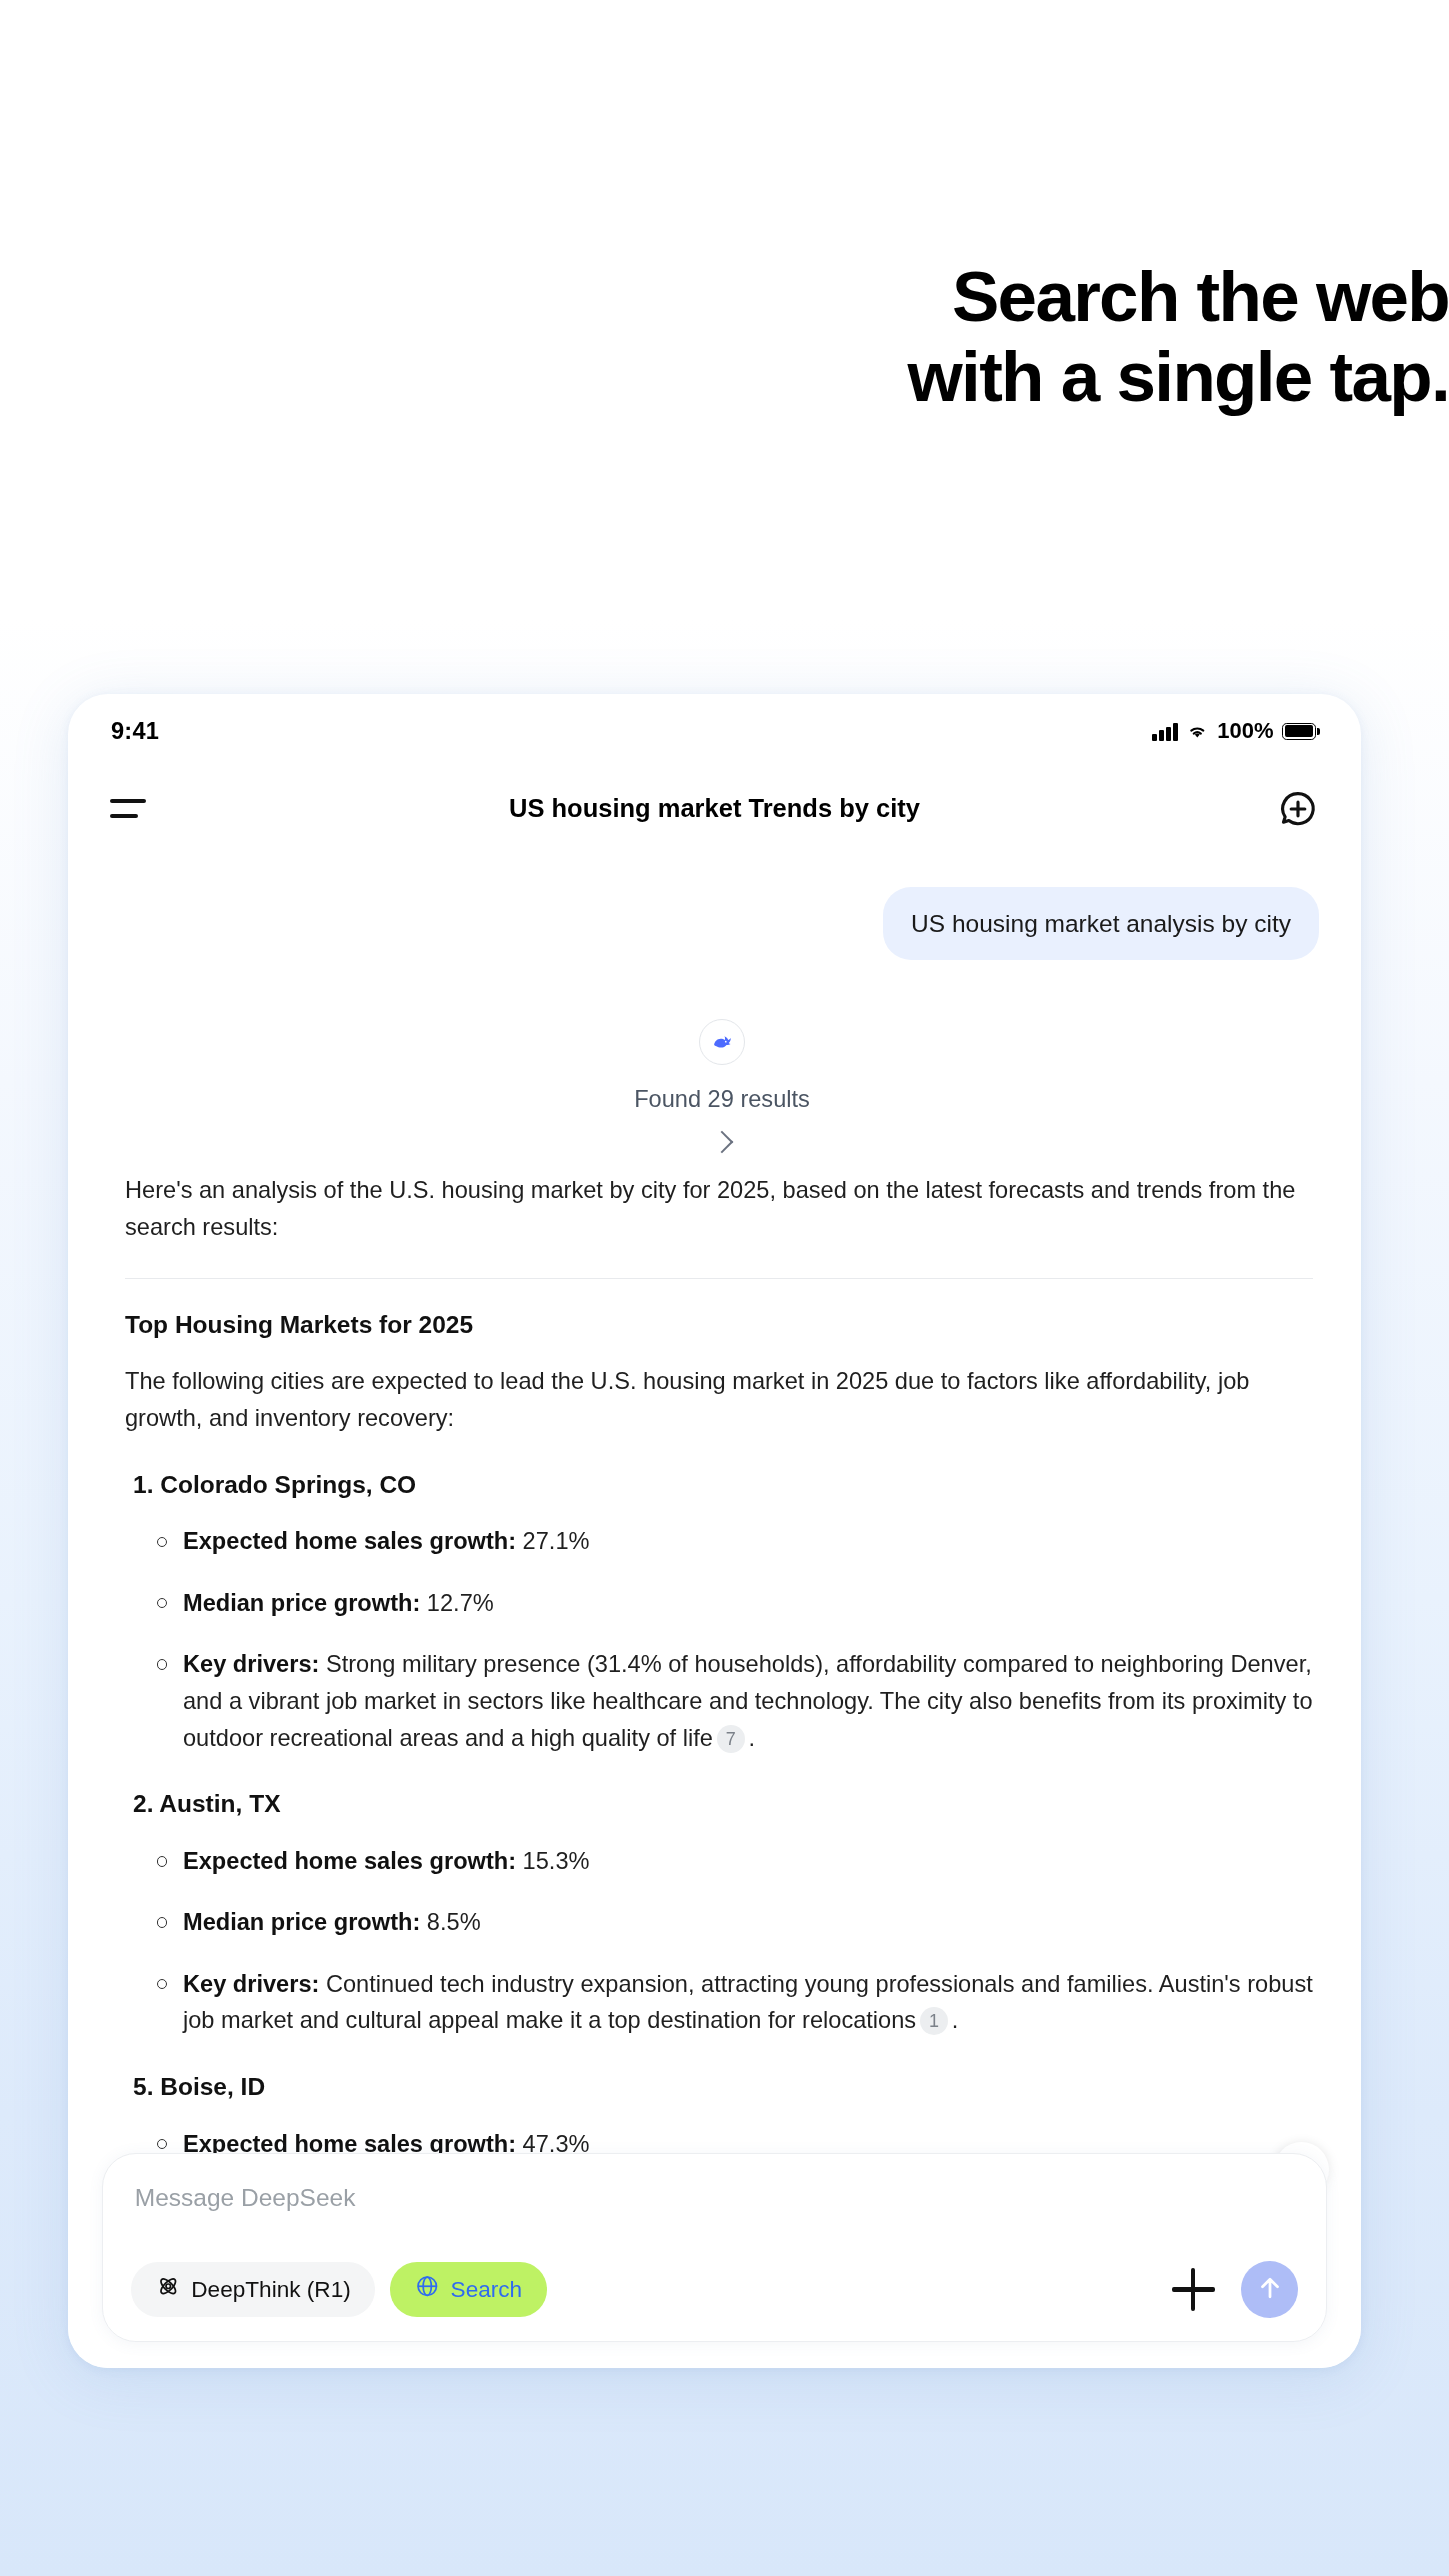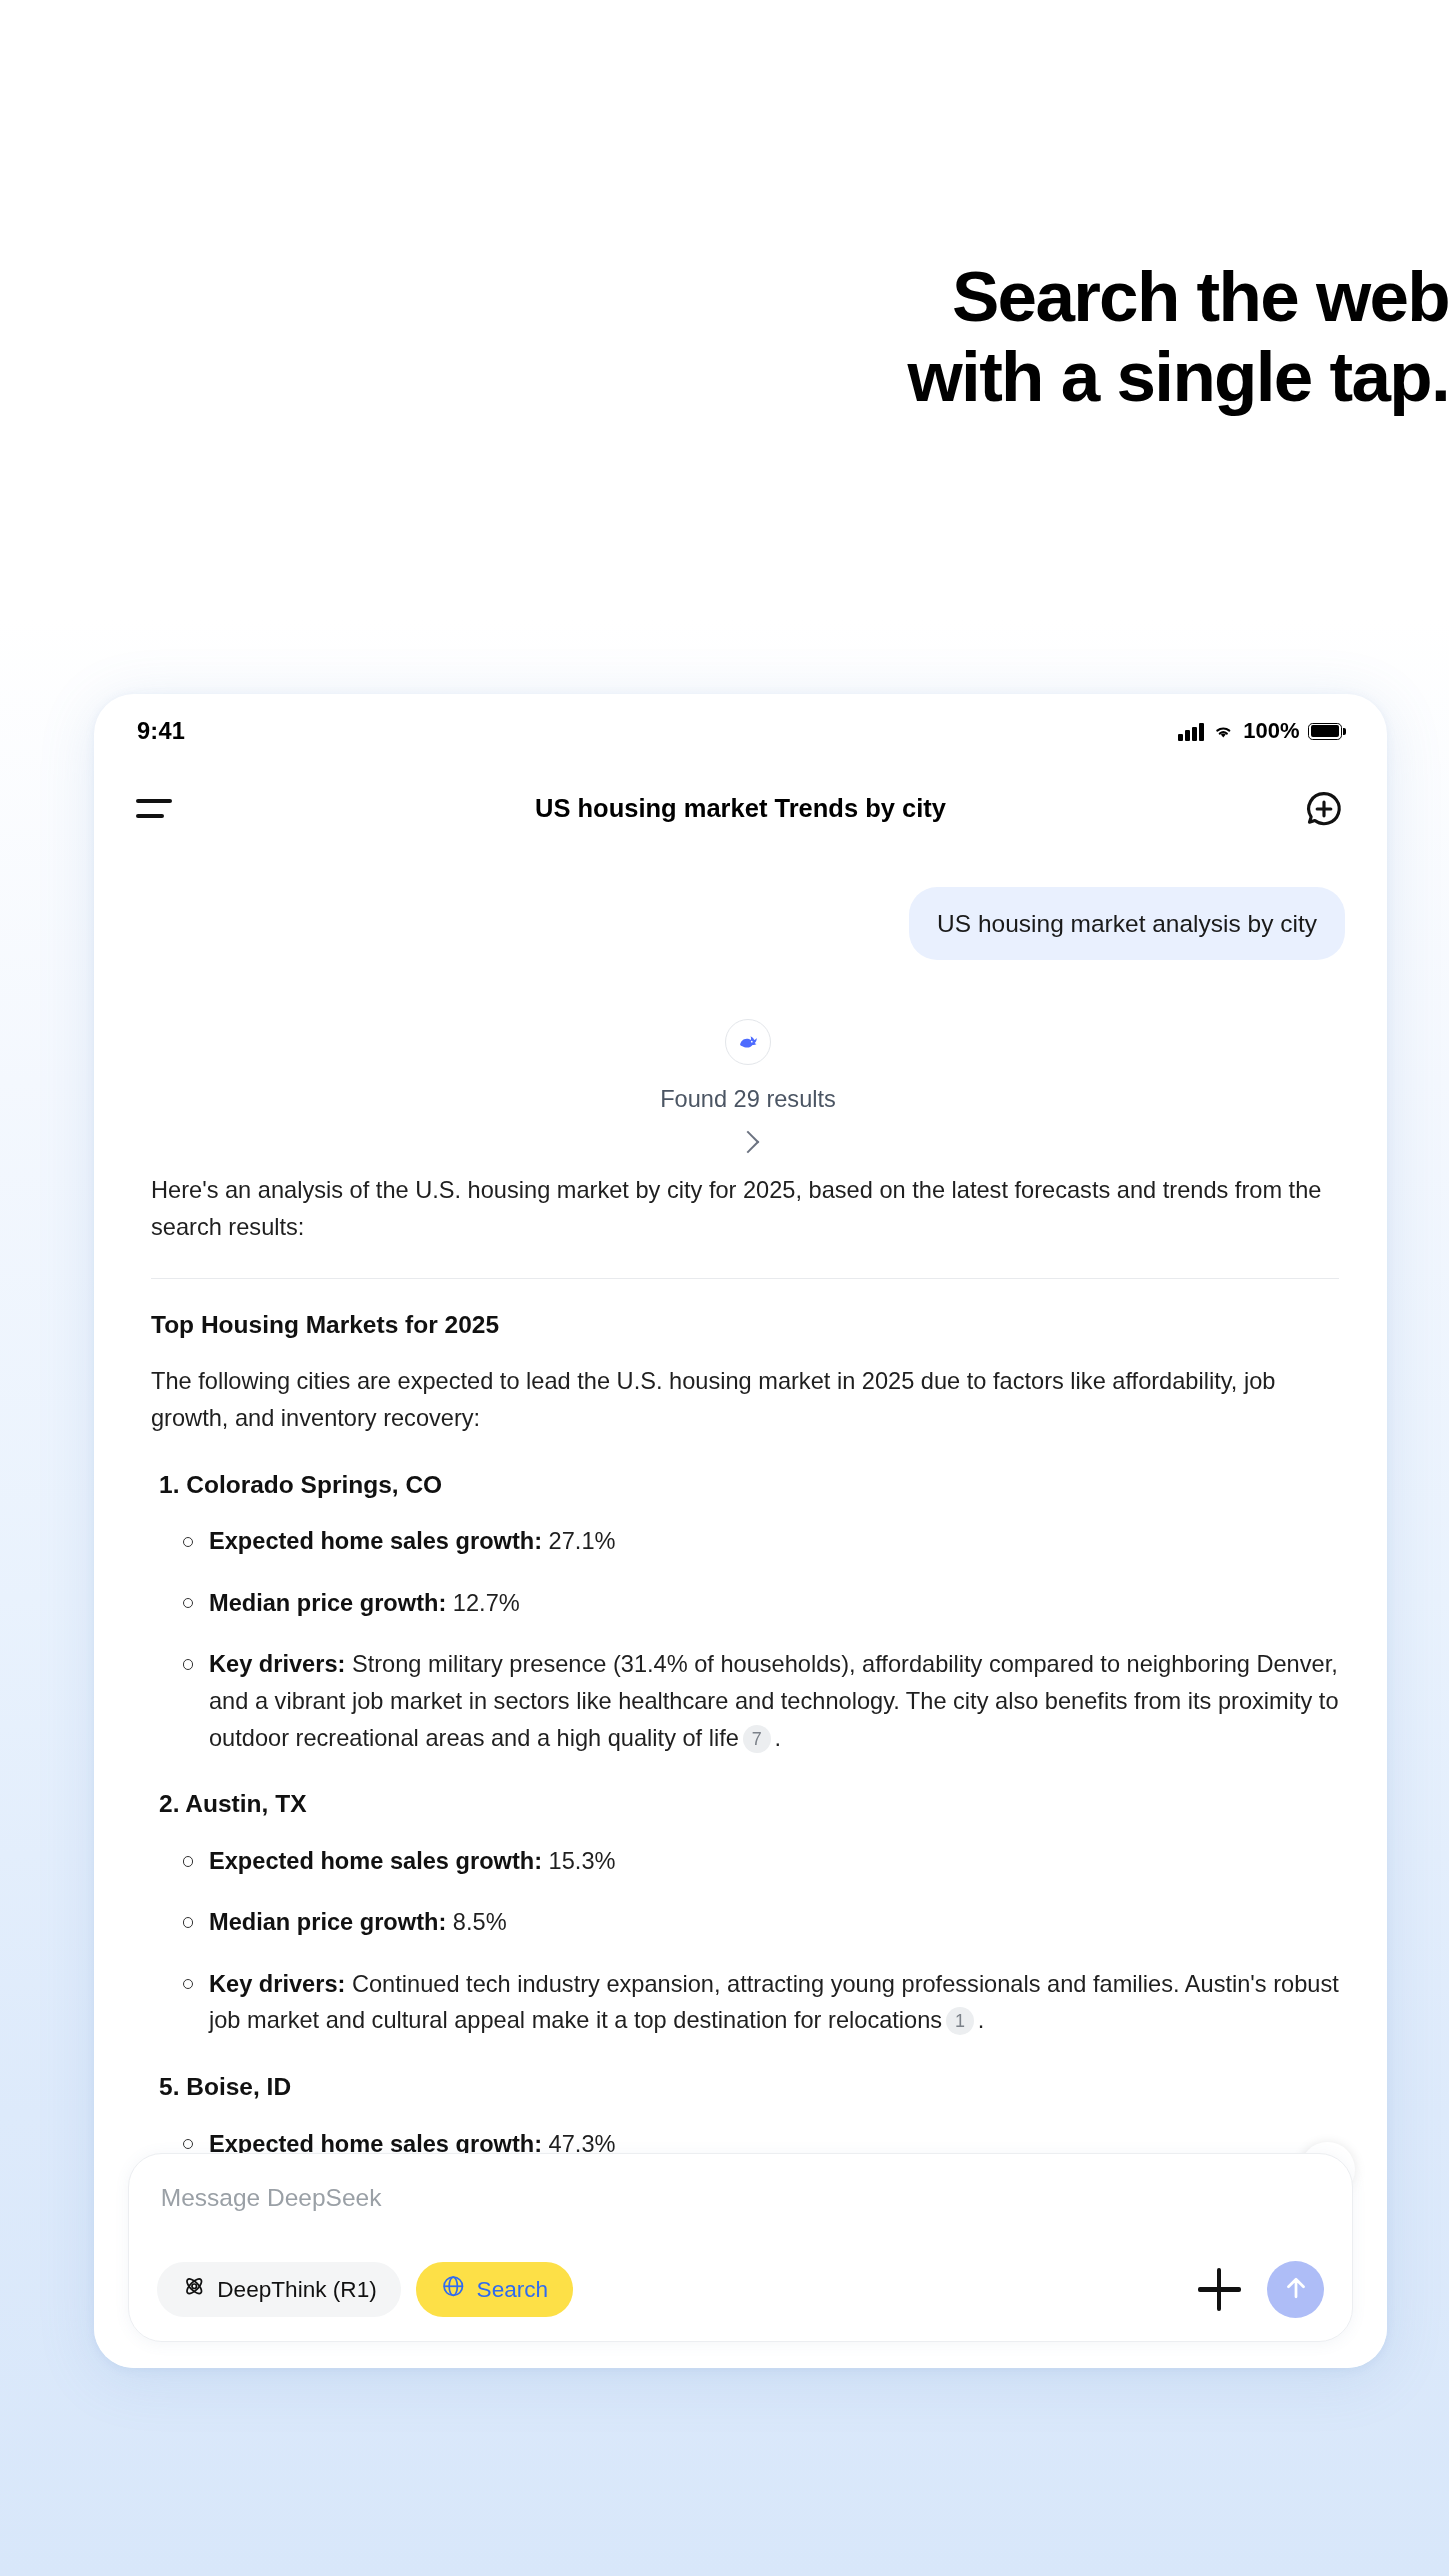--- a/index.html
+++ b/index.html
@@ -21,21 +21,21 @@
     line-height:1.12;
     font-weight:700;
     letter-spacing:-1.7px;
     color:#000;
   }
   .hero .l2 { display:block; }
 
   
   .phone {
     position:absolute;
-    left:94px; top:694px;
+    left:68px; top:694px;
     width:1293px; height:1674px;
     background:#ffffff;
     border-radius:40px;
     box-shadow:0 9.4px 57px rgba(100,140,200,.16), 0 1.9px 9.4px rgba(100,140,200,.10);
     overflow:hidden;
   }
 
   
   .statusbar {
     position:relative; height:74px;
@@ -148,21 +148,21 @@
   .composer-input {
     font-size:24.5px; color:#9aa0a6; padding:3.8px 3.8px 49px 3.8px;
   }
   .composer-bar { display:flex; align-items:center; gap:15px; }
   .pill {
     display:flex; align-items:center; gap:11.3px;
     height:55px; padding:0 24.5px; border-radius:27px;
     font-size:22.6px; cursor:pointer;
   }
   .pill.deepthink { background:#f4f5f6; color:#111; }
-  .pill.search { background:#fde047; color:#2f6bf0; }
+  .pill.search { background:#bef264; color:#2f6bf0; }
   .composer-right { margin-left:auto; display:flex; align-items:center; gap:26.4px; }
   .plus-btn { width:43px; height:43px; position:relative; cursor:pointer; }
   .plus-btn::before,.plus-btn::after {
     content:''; position:absolute; background:#111; border-radius:1.9px;
   }
   .plus-btn::before { left:0; top:19px; width:43px; height:4.7px; }
   .plus-btn::after { top:0; left:19px; height:43px; width:4.7px; }
   .send-btn {
     width:57px; height:57px; border-radius:50%;
     background:#aebdf7; display:flex; align-items:center; justify-content:center;

